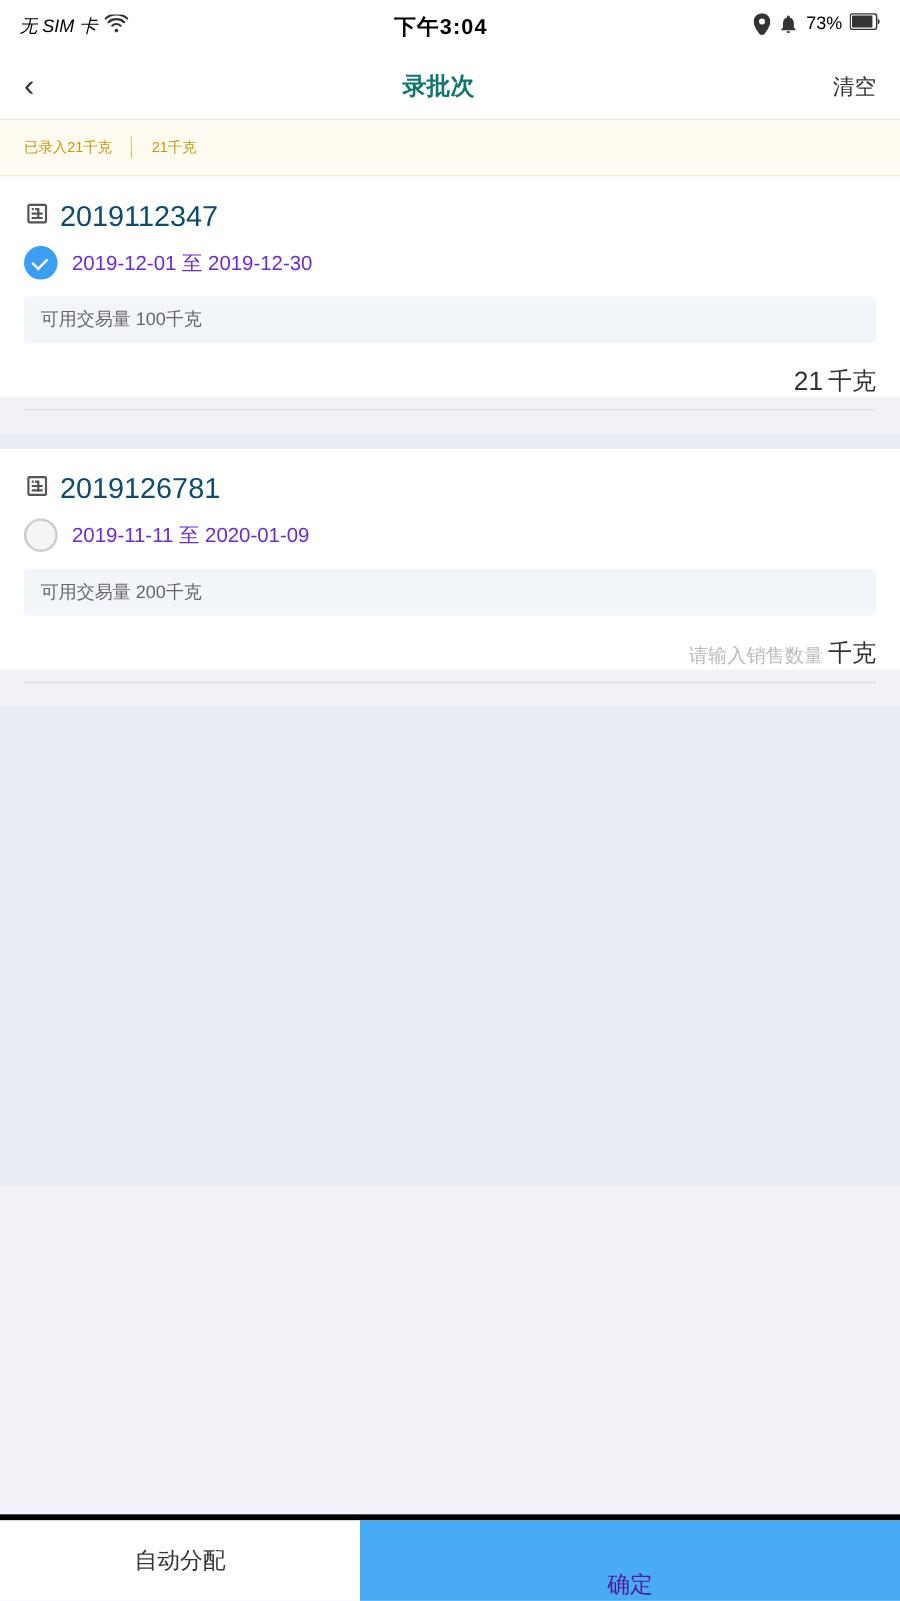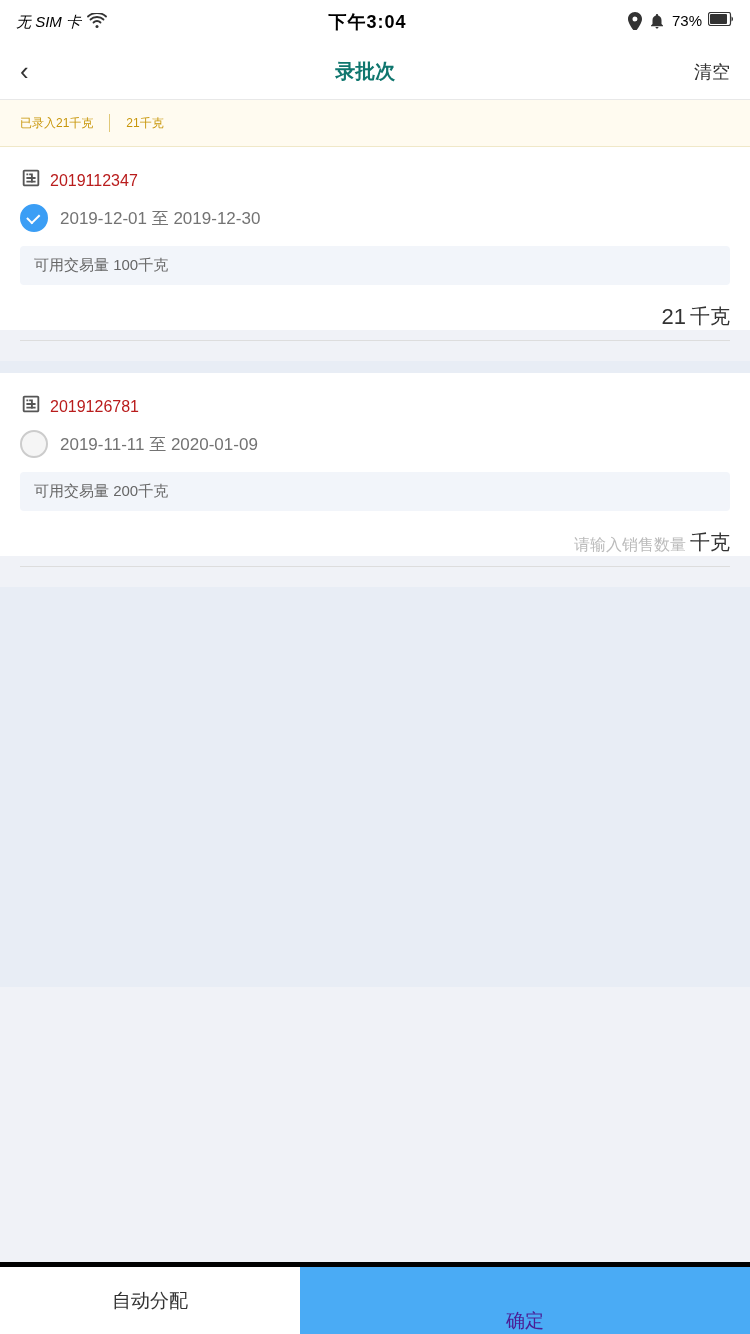--- a/index.html
+++ b/index.html
@@ -84,23 +84,23 @@
       display: flex;
       align-items: center;
       gap: 8px;
       margin-bottom: 10px;
     }
     .batch-icon {
       font-size: 20px;
       color: #555;
     }
     .batch-id {
-      font-size: 16px;
+      font-size: 24px;
       font-weight: 500;
-      color: #b91c1c;
+      color: #0c4a6e;
     }
     .batch-date-row {
       display: flex;
       align-items: center;
       gap: 12px;
       margin-bottom: 14px;
     }
     .radio-circle {
       width: 28px;
       height: 28px;
@@ -120,21 +120,21 @@
       content: '';
       width: 10px;
       height: 6px;
       border-left: 2.5px solid #fff;
       border-bottom: 2.5px solid #fff;
       transform: rotate(-45deg) translateY(-1px);
       display: block;
     }
     .batch-date {
       font-size: 17px;
-      color: #737373;
+      color: #6d28d9;
     }
     .available-qty {
       background: #f2f5fa;
       border-radius: 4px;
       padding: 10px 14px;
       font-size: 15px;
       color: #666;
       margin: 0 0 0 0;
     }
 

